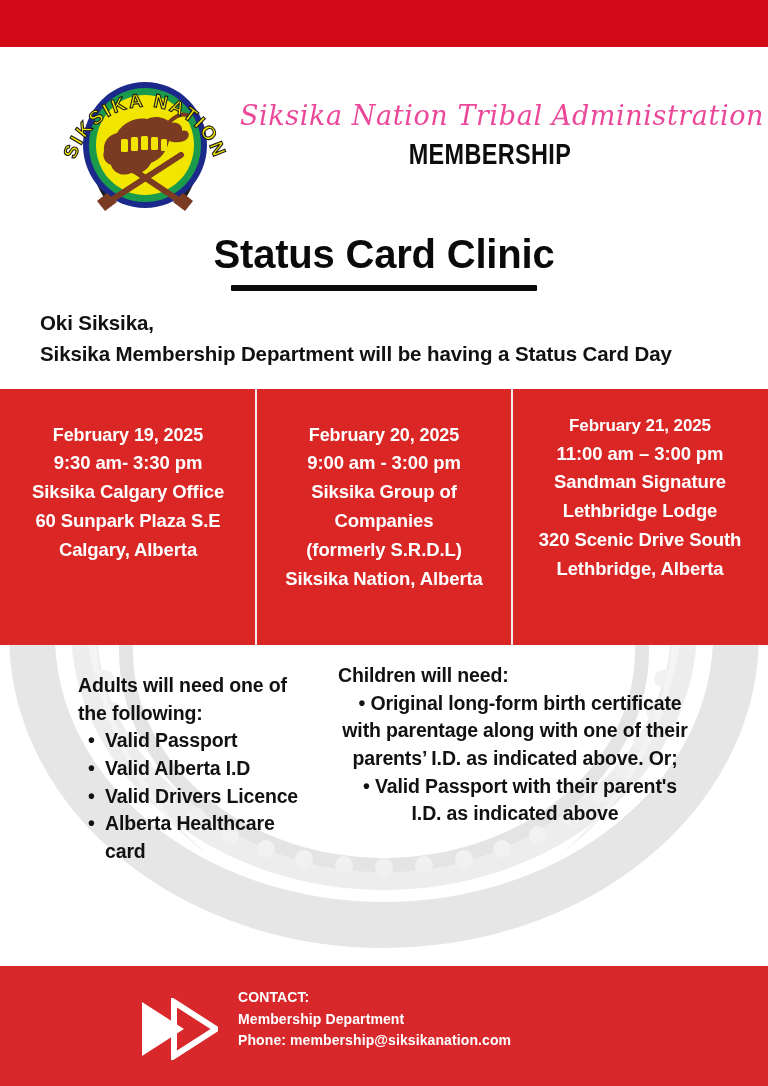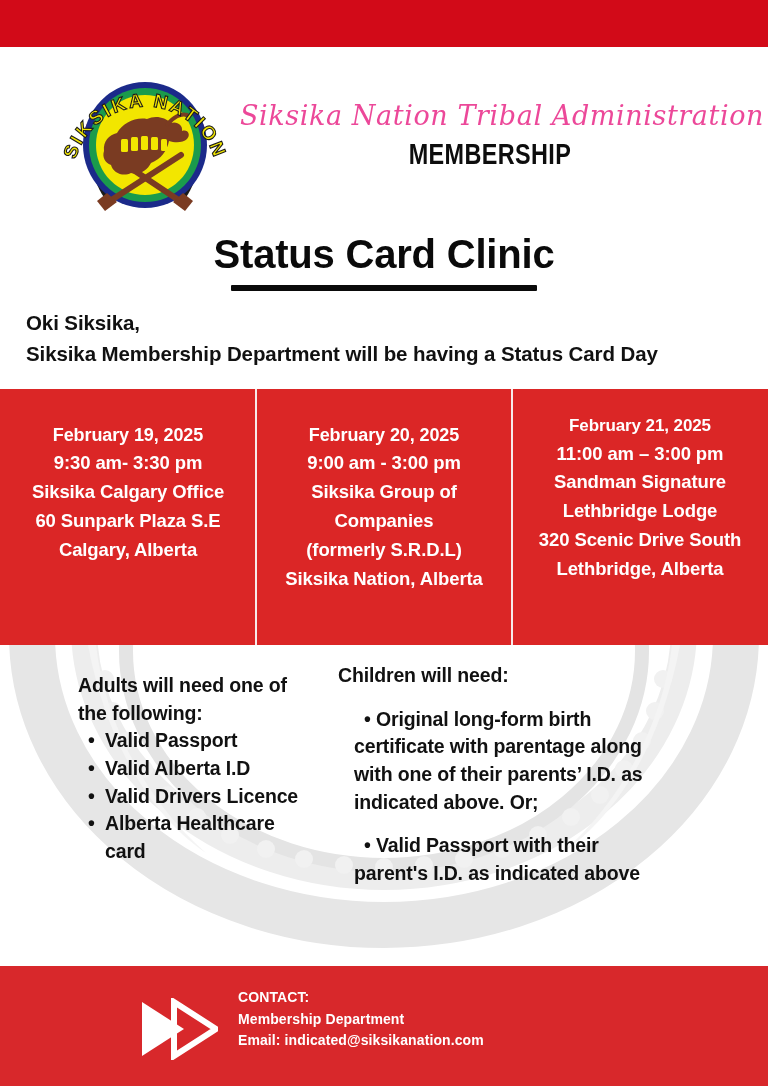--- a/index.html
+++ b/index.html
@@ -91,21 +91,21 @@
     margin: 9px auto 0;
     width: 306px;
     height: 6px;
     background: #0a0a0a;
     border-radius: 1px;
   }
 
   
   .intro {
     position: absolute;
-    left: 26px;
+    left: 40px;
     top: 308px;
     width: 720px;
     font-weight: 700;
     font-size: 20.5px;
     line-height: 1.5;
     color: #111111;
     letter-spacing: -0.1px;
   }
 
   
@@ -190,22 +190,23 @@
     position: relative;
     padding-left: 27px;
   }
   .req-list li::before {
     content: "\2022";
     position: absolute;
     left: 10px;
     top: 0;
   }
   .req-para {
-    margin: 16px;
+    margin: 0;
     text-indent: 0;
+    text-align: center;
   }
   .req-para .lead-bullet { margin-left: 10px; }
 
   
   .footer {
     position: absolute;
     left: 0; top: 966px;
     width: 768px;
     height: 120px;
     background: #d8282b;
@@ -401,16 +402,16 @@
   <div class="footer-arrow">
     <svg width="78" height="62" viewBox="0 0 78 62">
       <polygon points="2,4 2,58 44,31" fill="#ffffff"></polygon>
       <polygon points="34,4 34,58 76,31" fill="none" stroke="#ffffff" stroke-width="6"></polygon>
     </svg>
   </div>
 
   <div class="footer-text">
     <span>CONTACT:</span>
     <span>Membership Department</span>
-    <span>Email: indicated@siksikanation.com</span>
+    <span>Phone: membership@siksikanation.com</span>
   </div>
 
 </div>
 
 </body></html>

